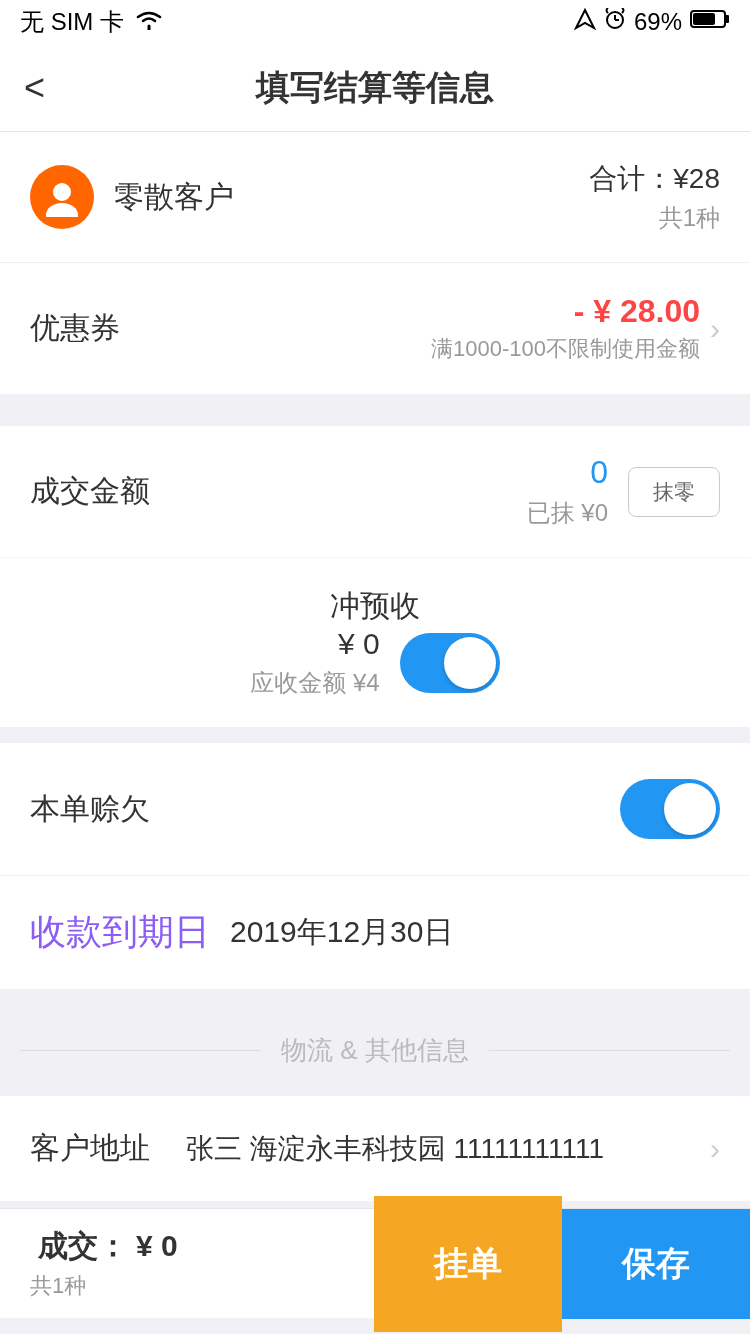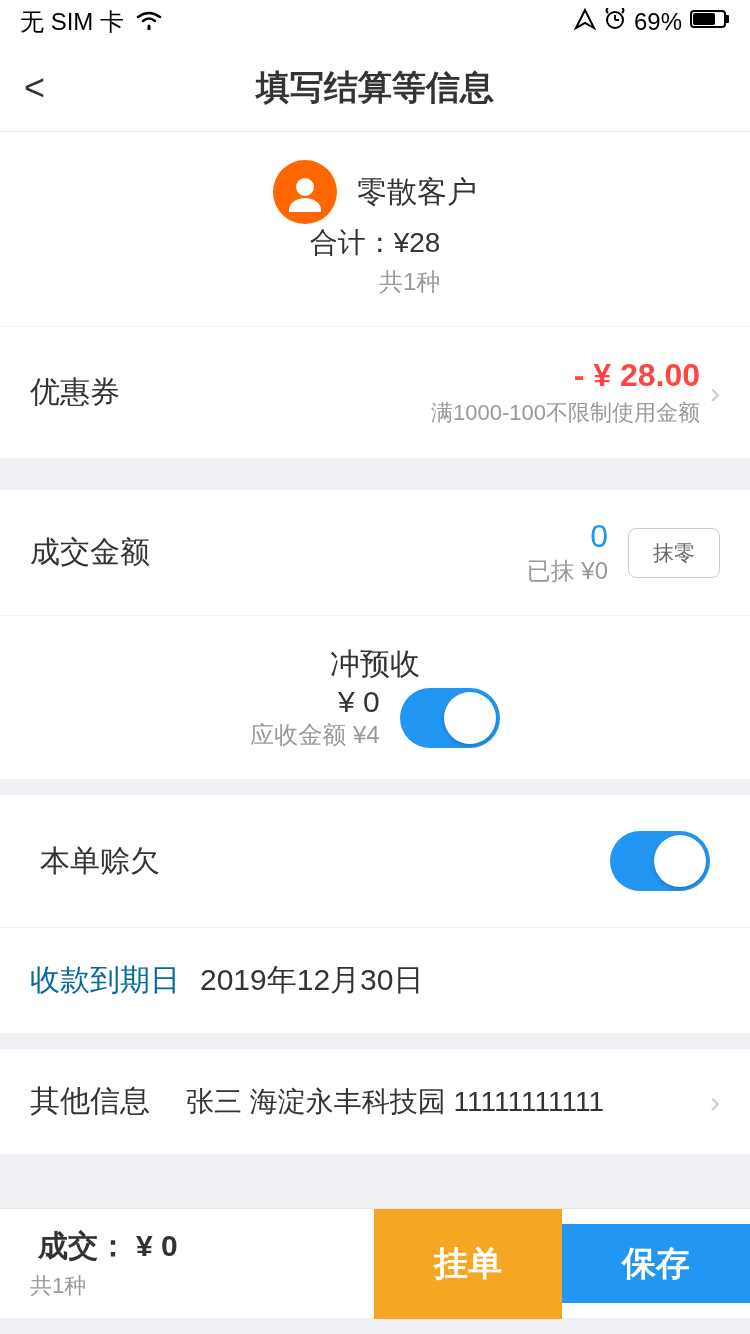--- a/index.html
+++ b/index.html
@@ -64,21 +64,20 @@
       margin-bottom: 16px;
     }
 
     
     .customer-row {
       background: #fff;
       display: flex;
       align-items: center;
       justify-content: space-between;
       padding: 28px 30px;
-      flex-direction: column;
     }
     .customer-left {
       display: flex;
       align-items: center;
       gap: 20px;
     }
     .avatar {
       width: 64px;
       height: 64px;
       border-radius: 50%;
@@ -184,20 +183,21 @@
       cursor: pointer;
     }
     .form-amount {
       font-size: 30px;
       color: #333;
       font-weight: 500;
     }
     .form-sub {
       font-size: 24px;
       color: #999;
+      margin-top: 6px;
     }
     .toggle {
       width: 100px;
       height: 60px;
       border-radius: 30px;
       background: #2196f3;
       position: relative;
       cursor: pointer;
       flex-shrink: 0;
     }
@@ -228,38 +228,38 @@
       display: flex;
       align-items: center;
       gap: 20px;
     }
 
     
     .debt-row {
       display: flex;
       align-items: center;
       justify-content: space-between;
-      padding: 36px 40px;
+      padding: 36px 30px;
     }
     .debt-label {
       font-size: 30px;
       color: #333;
     }
 
     
     .due-row {
       display: flex;
       align-items: center;
       padding: 32px 30px;
       gap: 20px;
       border-top: 1px solid #f0f0f0;
     }
     .due-label {
-      font-size: 30px;
-      color: #0369a1;
+      font-size: 36px;
+      color: #8b5cf6;
     }
     .due-date {
       font-size: 30px;
       color: #333;
     }
 
     
     .logistics-divider {
       background: #f0f0f5;
       display: flex;
@@ -329,33 +329,33 @@
       color: #333;
       margin-left: 8px;
     }
     .bottom-count {
       font-size: 22px;
       color: #999;
       margin-top: 4px;
     }
     .btn-hold {
       width: 188px;
-      height: 110px;
+      height: 136px;
       background: #f5a623;
       display: flex;
       align-items: center;
       justify-content: center;
       font-size: 34px;
       color: #fff;
       font-weight: 600;
       cursor: pointer;
     }
     .btn-save {
       width: 188px;
-      height: 79px;
+      height: 110px;
       background: #2196f3;
       display: flex;
       align-items: center;
       justify-content: center;
       font-size: 34px;
       color: #fff;
       font-weight: 600;
       cursor: pointer;
     }
   </style>
@@ -473,23 +473,28 @@
       </div>
     </div>
     <div class="due-row">
       <span class="due-label">收款到期日</span>
       <span class="due-date">2019年12月30日</span>
     </div>
   </div>
 
   <div class="section-divider"></div>
 
+  <div class="logistics-divider">
+    <div class="logistics-line"></div>
+    <span class="logistics-text">物流 &amp; 其他信息</span>
+    <div class="logistics-line"></div>
+  </div>
 
   <div class="address-row card">
-    <span class="address-label">其他信息</span>
+    <span class="address-label">客户地址</span>
     <span class="address-value">张三 海淀永丰科技园 11111111111</span>
     <span class="address-chevron">›</span>
   </div>
 
   <div style="height: 200px; background: #f0f0f5;"></div>
 
 </div>
 
 <div class="bottom-bar">
   <div class="bottom-summary">

